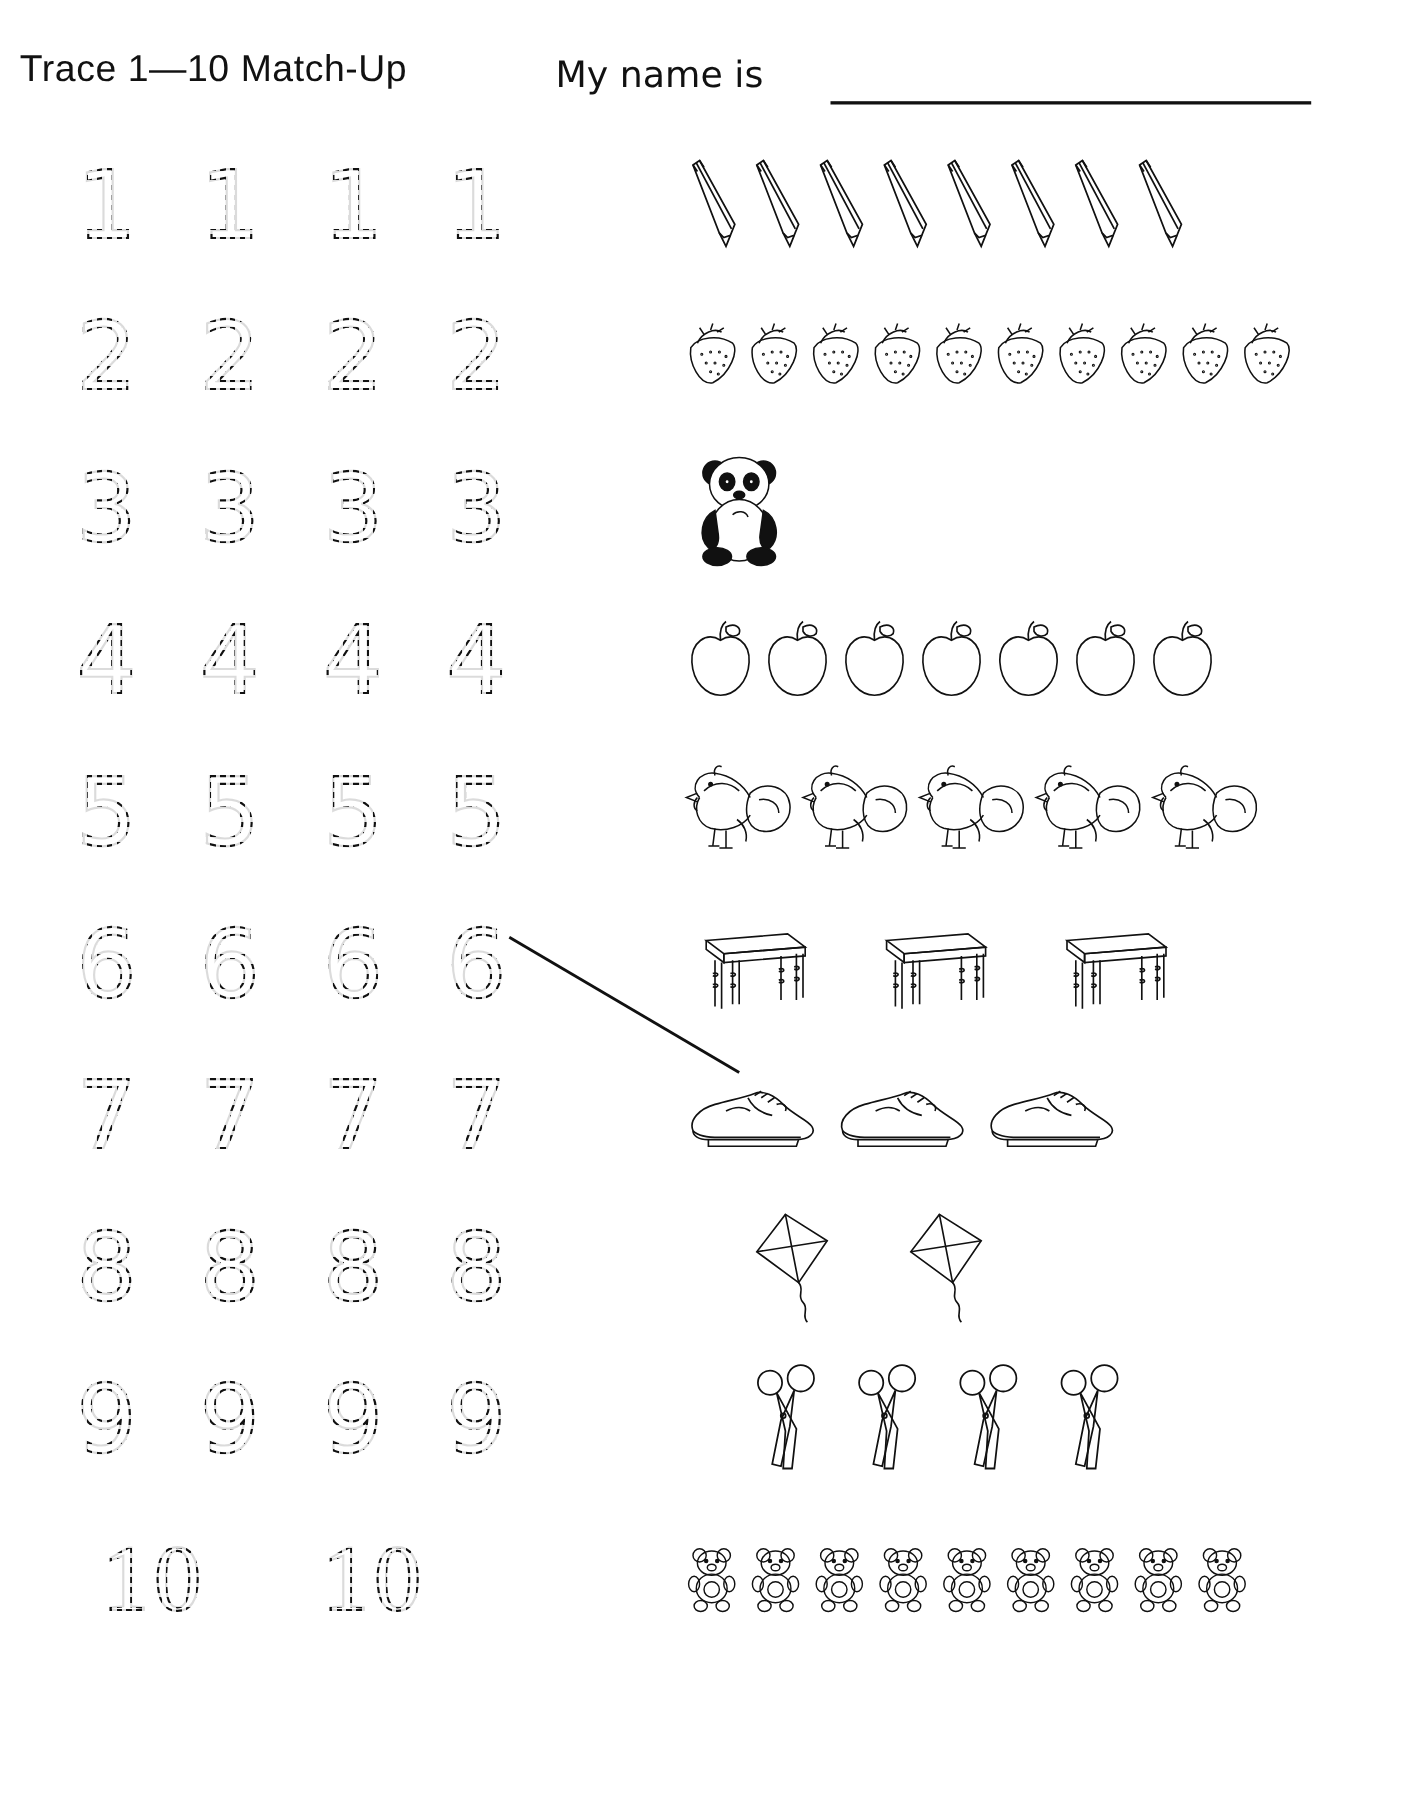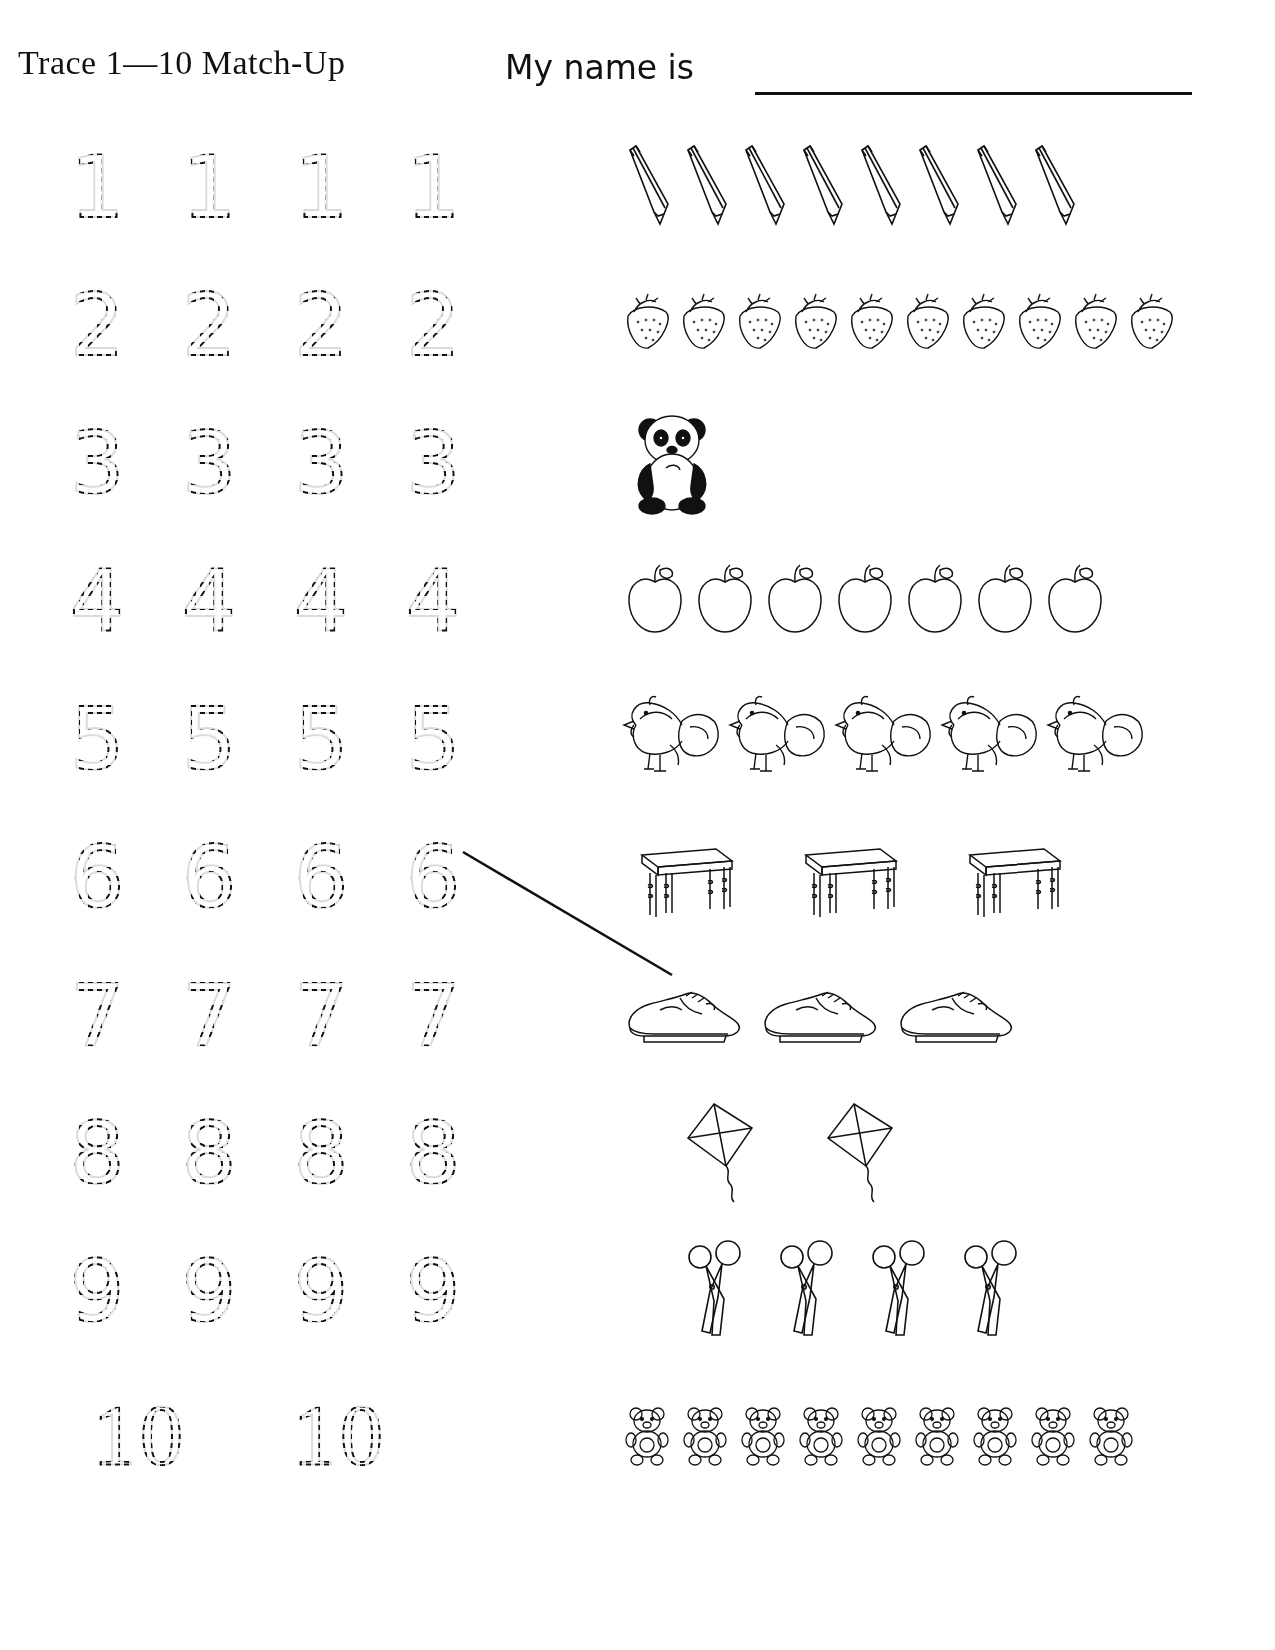--- a/index.html
+++ b/index.html
@@ -22,21 +22,21 @@
     position: absolute;
     top: 44px;
     left: 0;
     width: 1275px;
     height: 70px;
   }
   .worksheet-title {
     position: absolute;
     left: 18px;
     top: 0px;
-    font-family: Liberation Serif, serif;
+    font-family: Liberation Sans, sans-serif;
     font-size: 34px;
     letter-spacing: 0.5px;
     white-space: nowrap;
   }
   .name-label {
     position: absolute;
     left: 505px;
     top: 4px;
     font-family: "DejaVu Sans", sans-serif;
     font-size: 33px;

